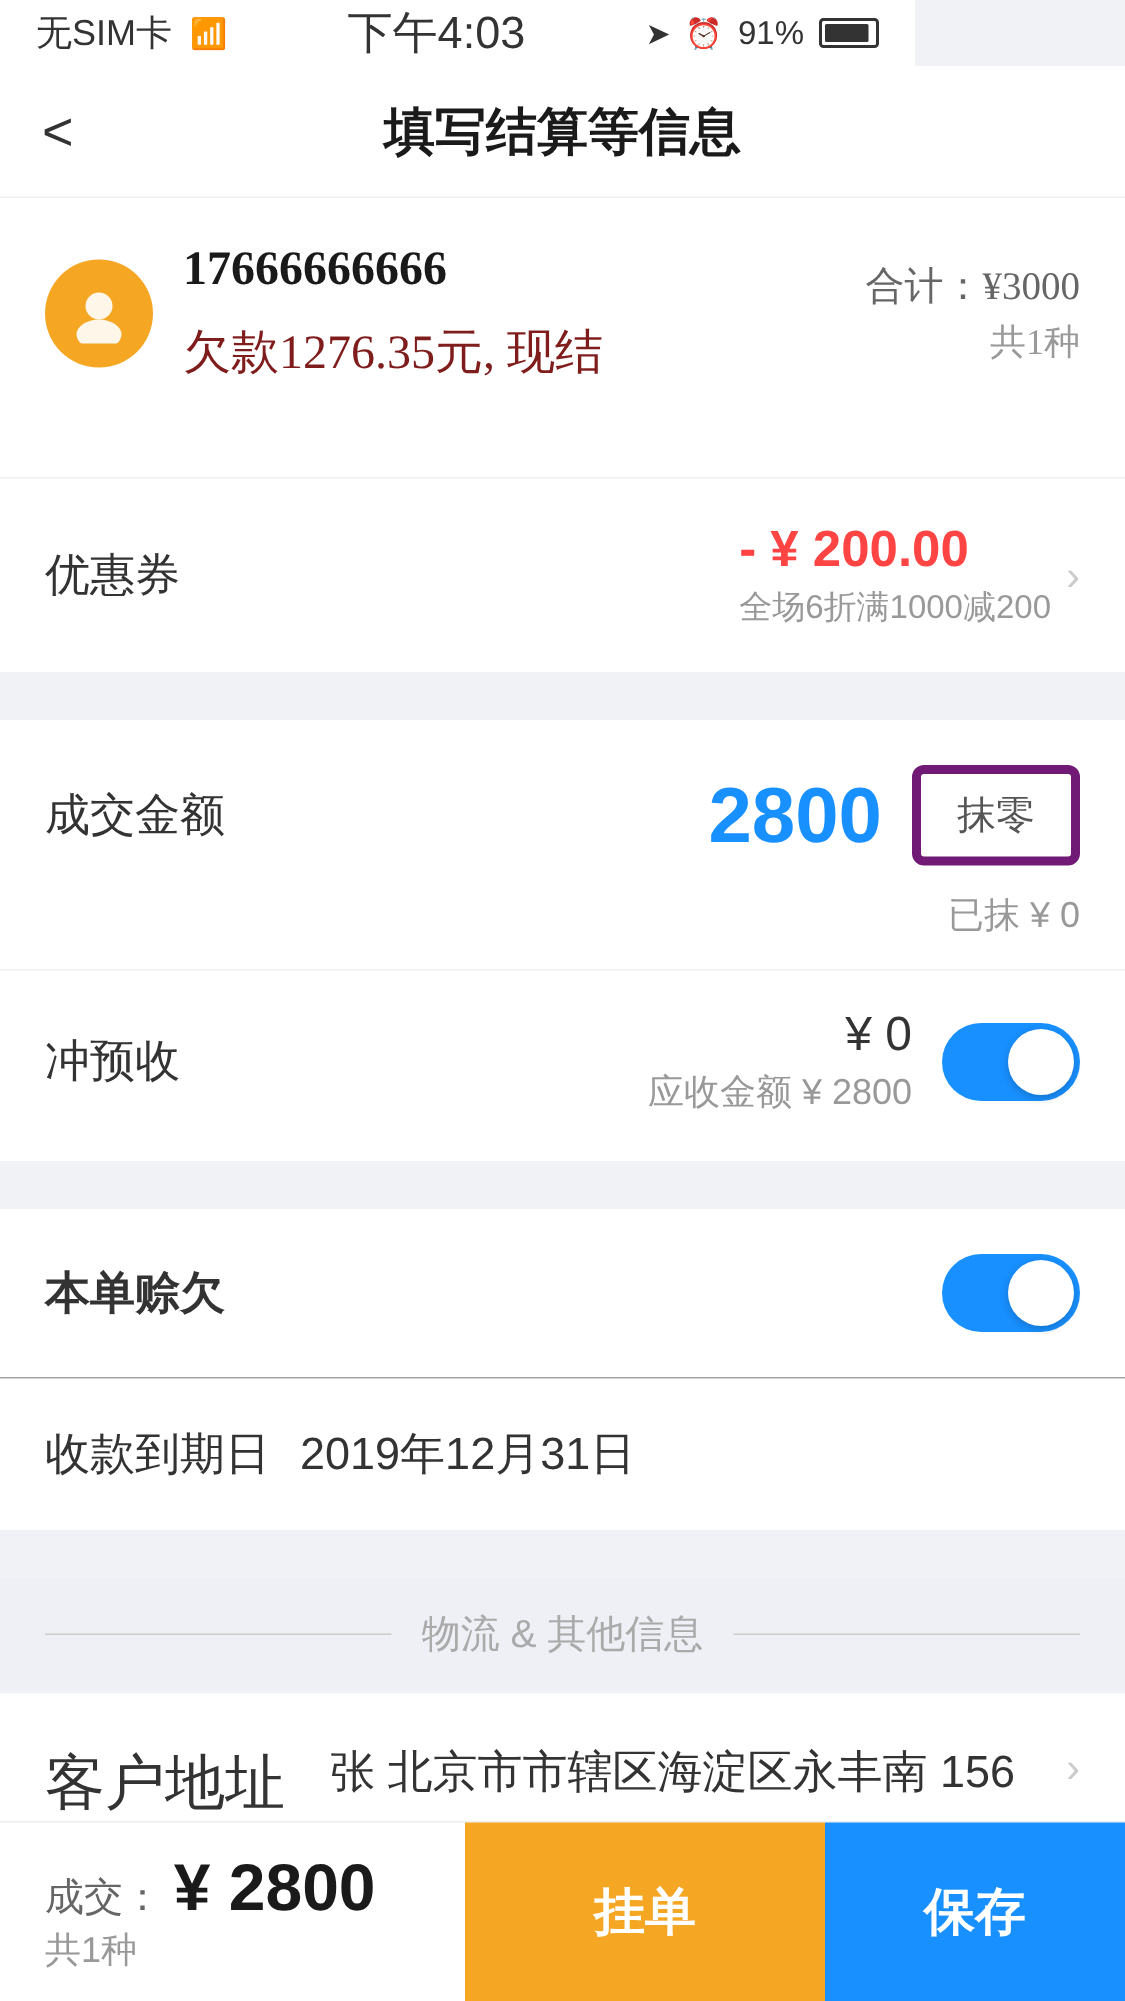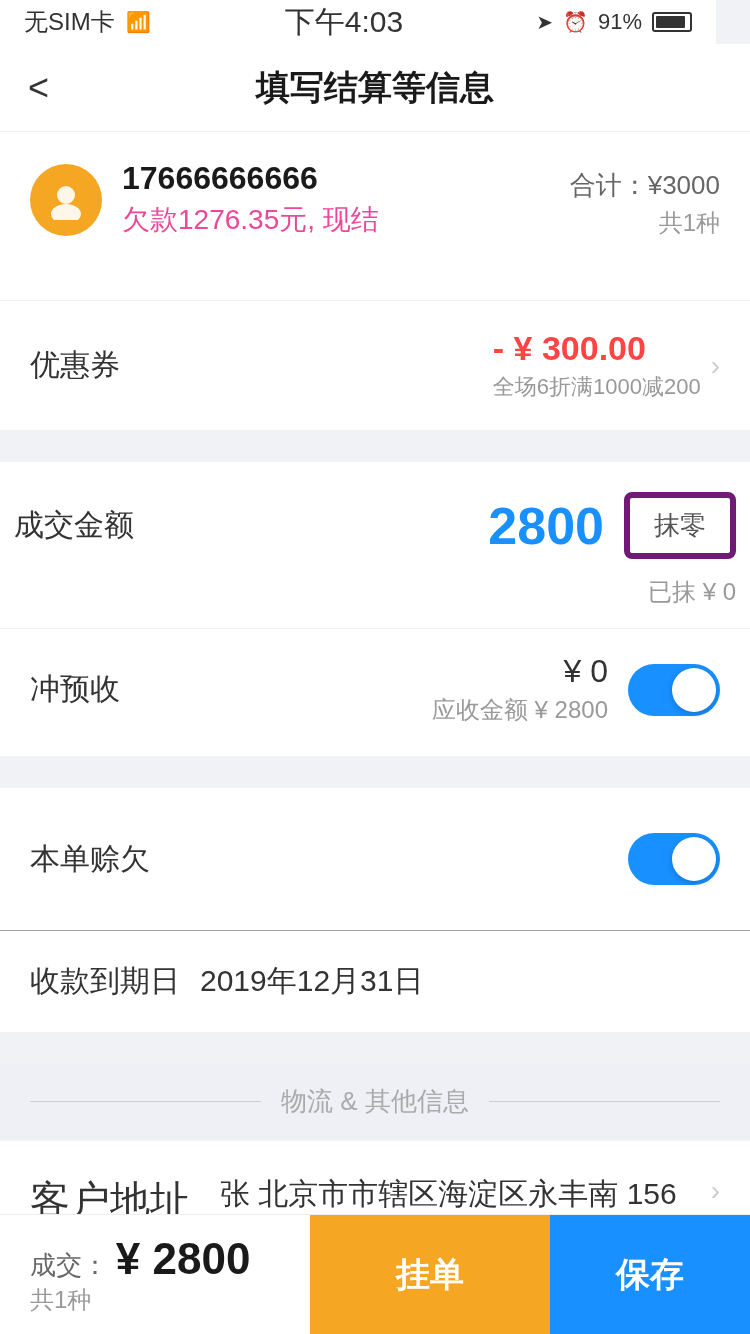--- a/index.html
+++ b/index.html
@@ -9,21 +9,21 @@
       min-height: 1334px;
       font-family: -apple-system, "PingFang SC", "Helvetica Neue", Arial, sans-serif;
       background: #f0f2f5;
       font-size: 28px;
       color: #333;
       position: relative;
     }
 
     
     .status-bar {
-      width: 716px;
+      width: 610px;
       height: 44px;
       background: #fff;
       display: flex;
       align-items: center;
       justify-content: space-between;
       padding: 0 24px;
       font-size: 24px;
       font-weight: 500;
     }
     .status-left { display: flex; align-items: center; gap: 12px; }
@@ -69,22 +69,23 @@
     .section-card-gap {
       height: 16px;
       background: #f0f2f5;
     }
 
     
     .customer-row {
       background: #fff;
       padding: 28px 30px;
       display: flex;
-      align-items: flex-end;
-      justify-content: space-between;
+      align-items: center;
+      justify-content: space-between;
+      font-family: Liberation Serif, serif;
     }
     .customer-left {
       display: flex;
       align-items: center;
       gap: 20px;
     }
     .avatar {
       width: 72px;
       height: 72px;
       border-radius: 50%;
@@ -95,23 +96,23 @@
       font-size: 36px;
       color: #fff;
     }
     .customer-info {}
     .customer-phone {
       font-size: 32px;
       font-weight: 600;
       color: #1a1a1a;
     }
     .customer-debt {
-      font-size: 28px;
-      color: #ec4899;
-      margin-top: 4px;
+      font-size: 32px;
+      color: #7f1d1d;
+      margin-top: 16px;
     }
     .customer-right {
       text-align: right;
     }
     .total-label {
       font-size: 26px;
       color: #666;
     }
     .total-count {
       font-size: 24px;
@@ -150,21 +151,21 @@
       text-align: right;
     }
     .chevron-right {
       font-size: 28px;
       color: #ccc;
     }
 
     
     .amount-section {
       background: #fff;
-      padding: 30px 14px 20px;
+      padding: 30px 30px 20px;
     }
     .amount-row {
       display: flex;
       align-items: center;
       justify-content: space-between;
     }
     .amount-label {
       font-size: 30px;
       color: #333;
     }
@@ -242,24 +243,25 @@
       width: 44px;
       height: 44px;
       border-radius: 50%;
       background: #fff;
       box-shadow: 0 2px 6px rgba(0,0,0,0.2);
     }
 
     
     .debt-row {
       background: #fff;
-      padding: 45px 30px;
-      display: flex;
-      align-items: center;
-      justify-content: space-between;
+      padding: 30px 30px;
+      display: flex;
+      align-items: center;
+      justify-content: space-between;
+      font-weight: bold;
     }
     .debt-label {
       font-size: 30px;
       color: #333;
     }
 
     
     .due-row {
       background: #fff;
       padding: 30px 30px;
@@ -426,21 +428,21 @@
         <span>合计：</span><span>¥3000</span>
       </div>
       <div class="total-count">共1种</div>
     </div>
   </div>
 
   <div class="coupon-row">
     <span class="coupon-label">优惠券</span>
     <div class="coupon-right">
       <div>
-        <div class="coupon-amount">- ¥ 300.00</div>
+        <div class="coupon-amount">- ¥ 200.00</div>
         <div class="coupon-detail">全场6折满1000减200</div>
       </div>
       <span class="chevron-right">›</span>
     </div>
   </div>
 </div>
 
 <div class="section-card-gap"></div>
 
 <div class="section-card">

